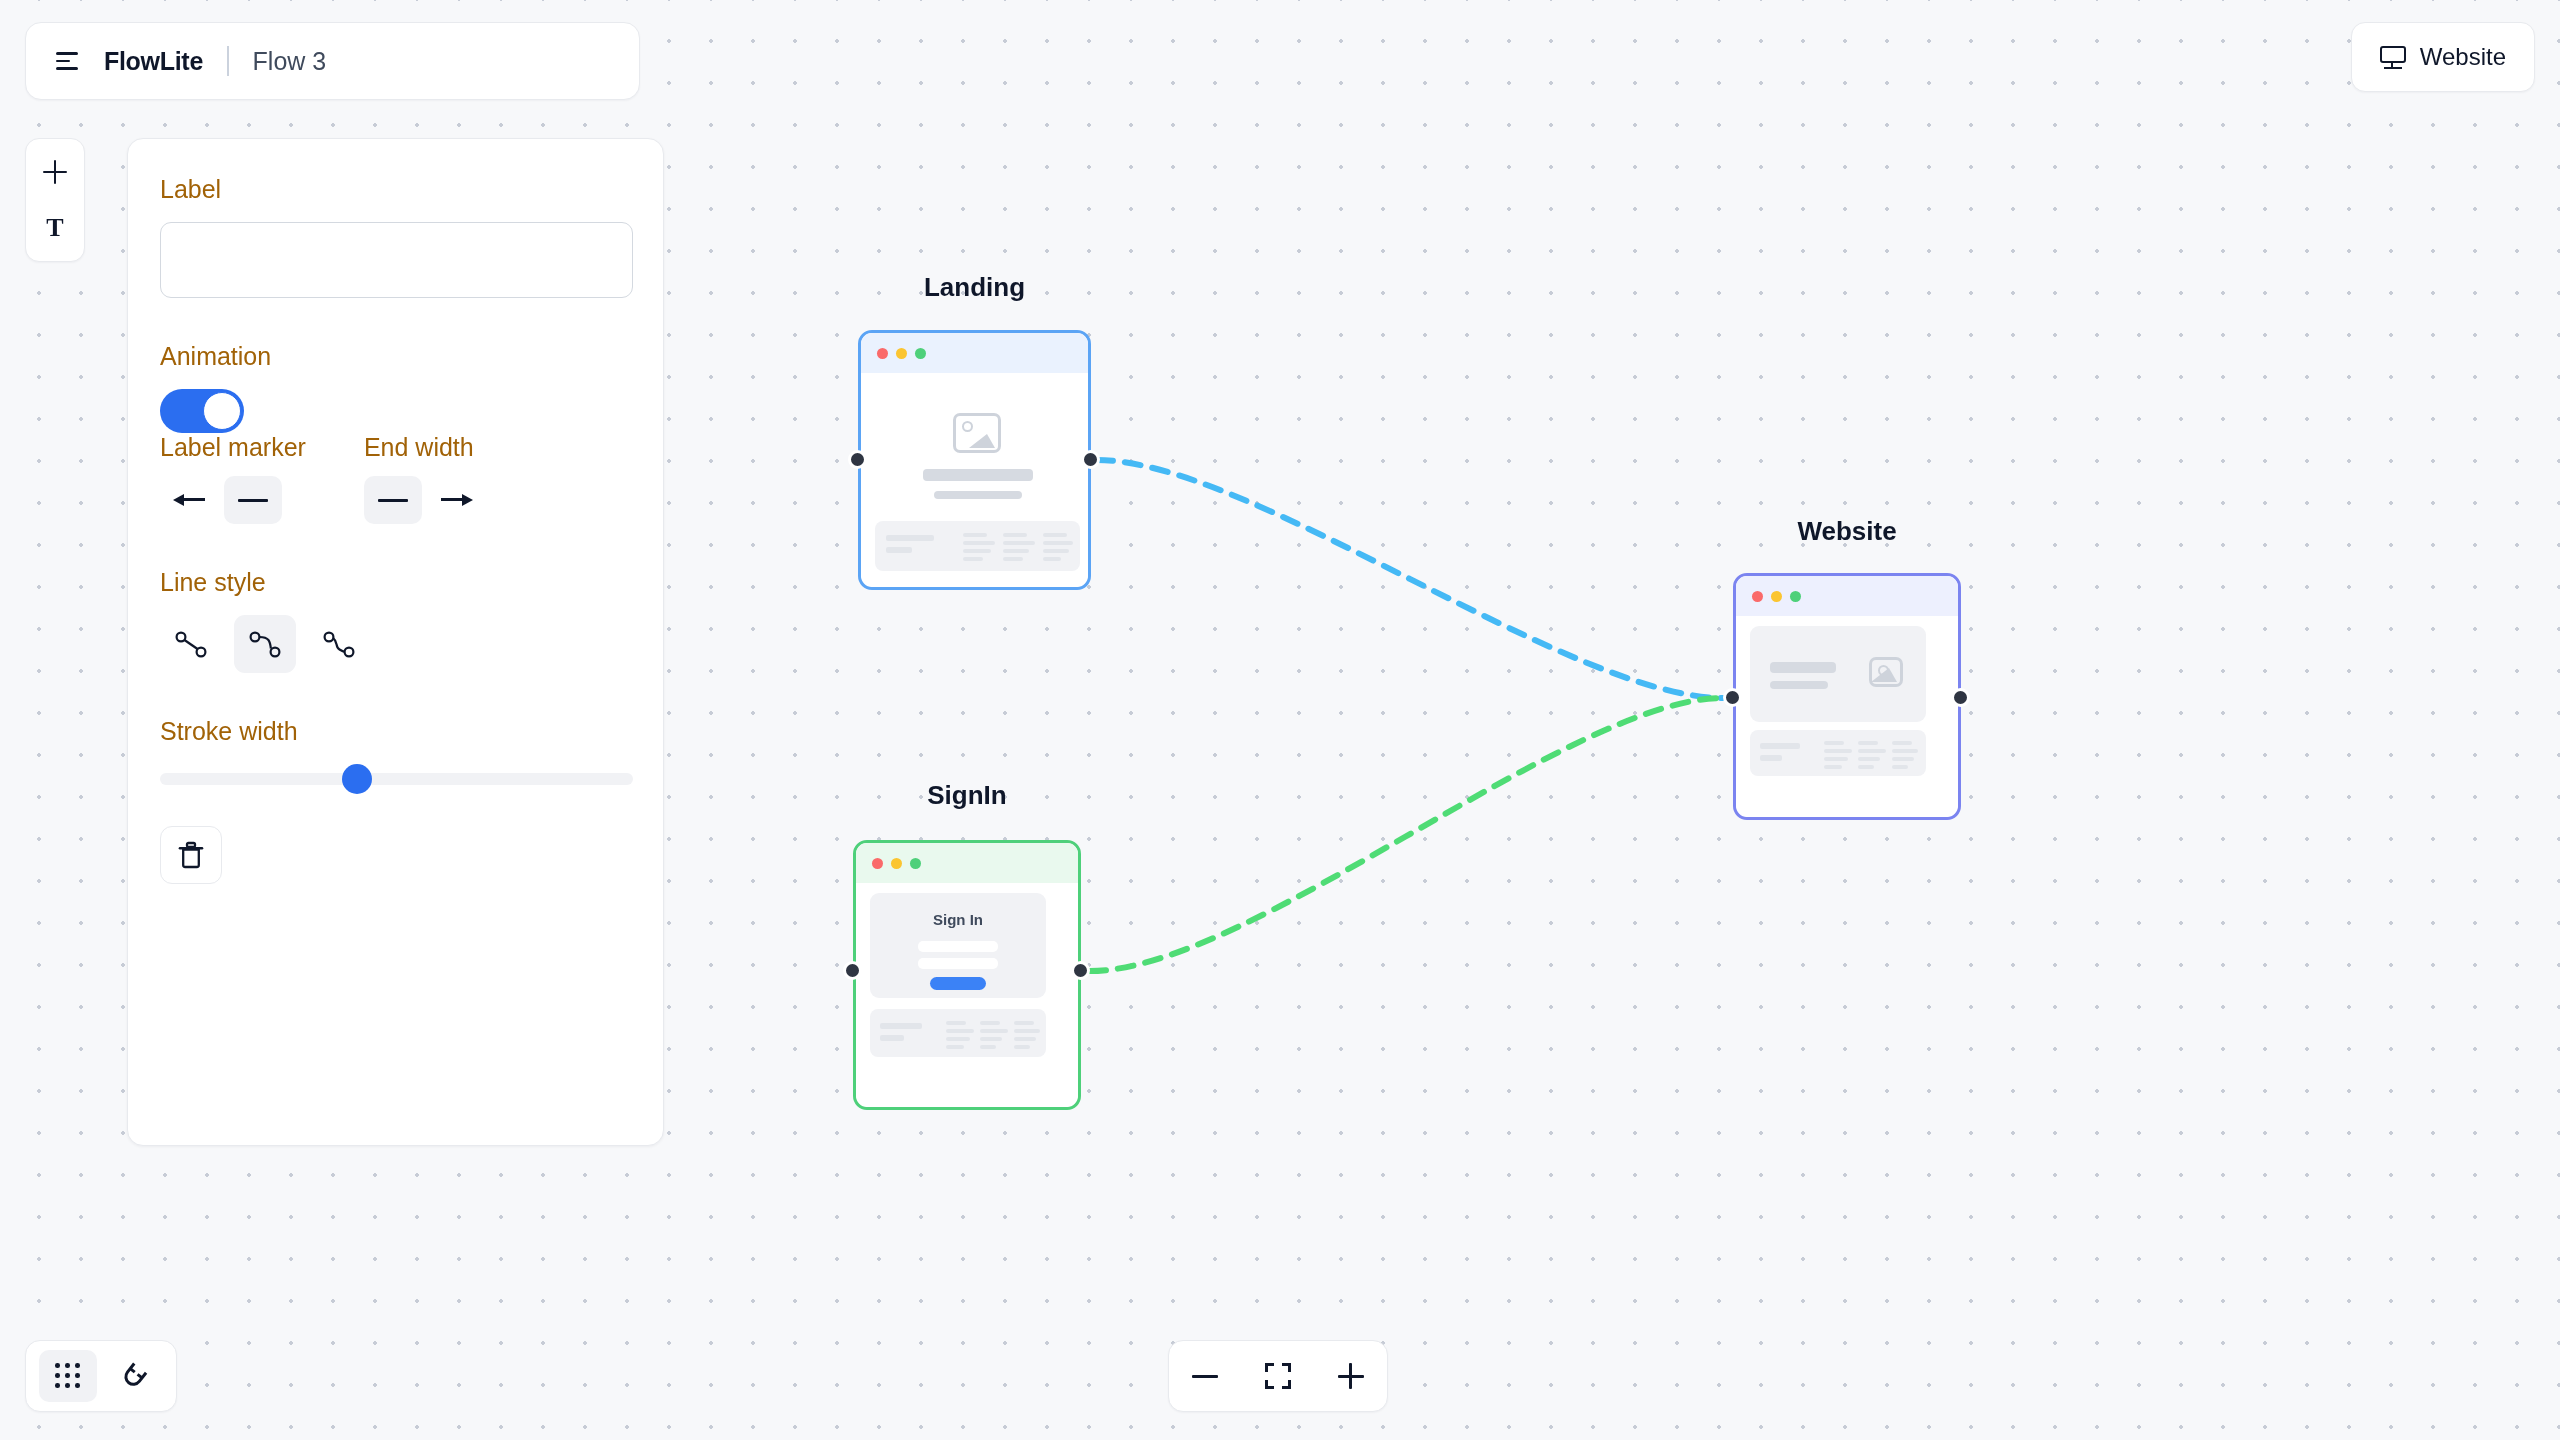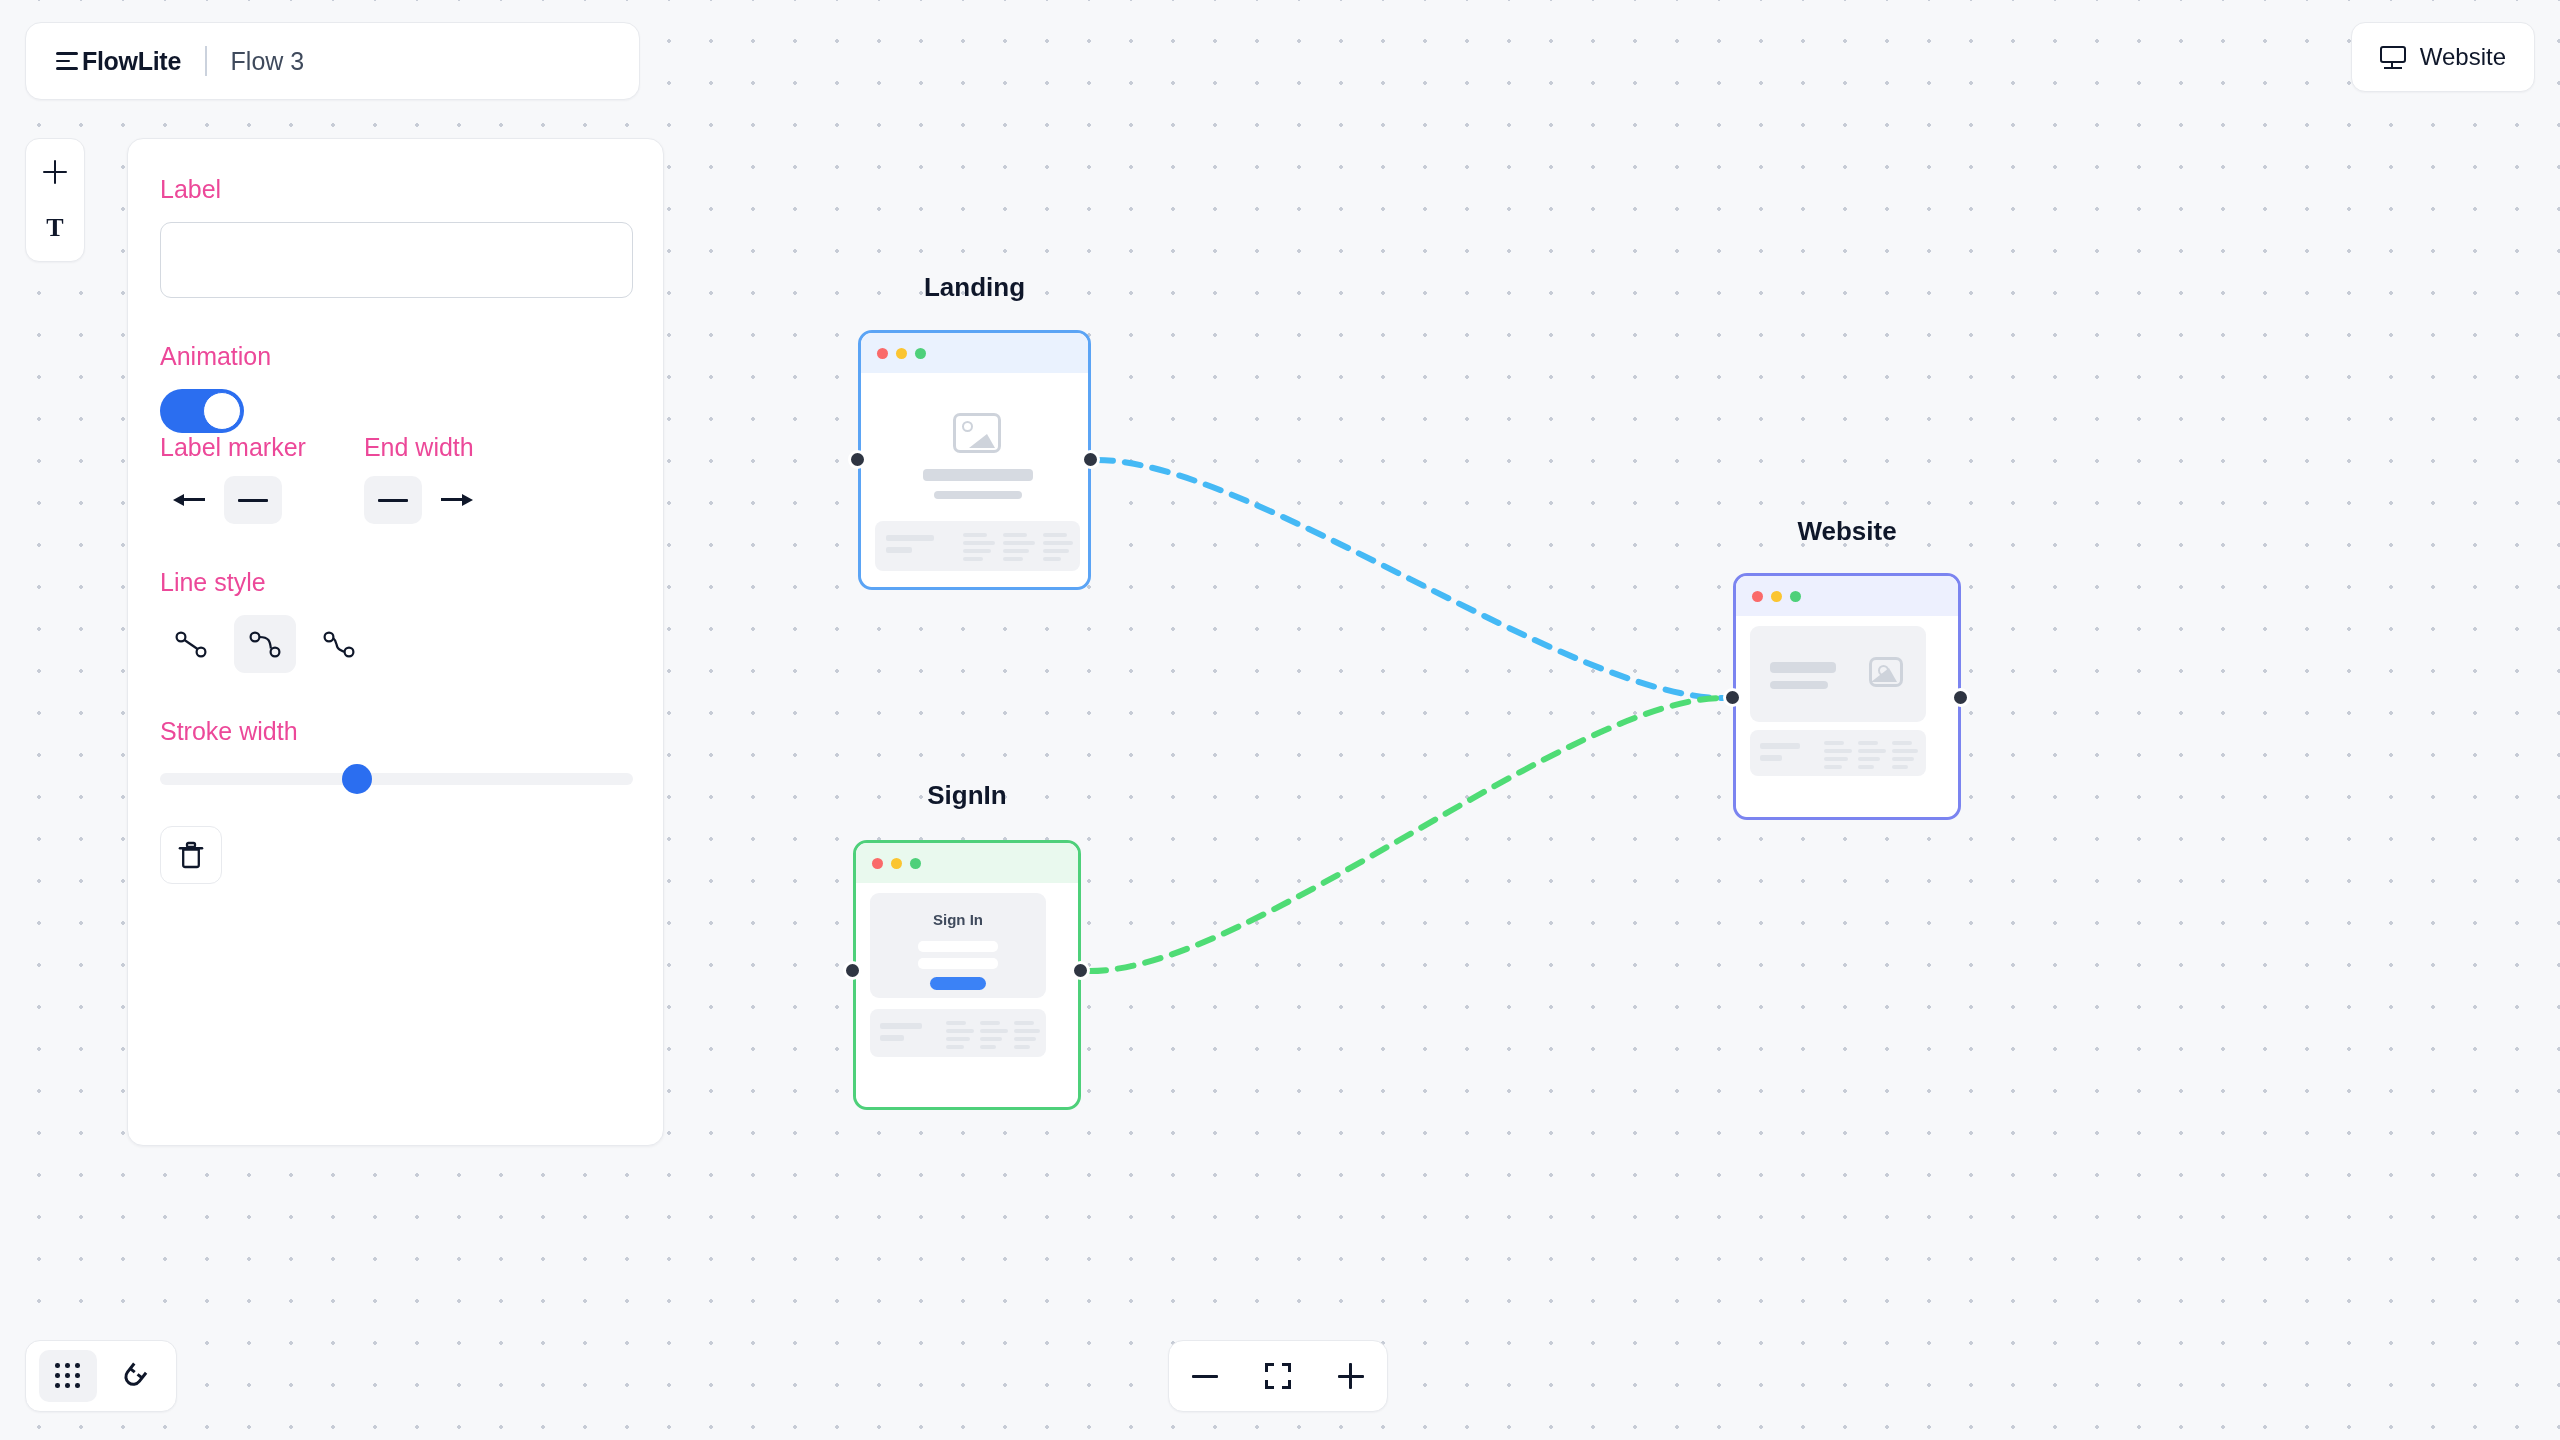--- a/index.html
+++ b/index.html
@@ -27,21 +27,21 @@
     border-radius: 16px;
     display: flex; align-items: center;
     padding: 0 30px;
     box-shadow: 0 1px 2px rgba(16,24,40,0.04);
   }
   .menu-icon { width: 26px; height: 20px; display: flex; flex-direction: column; justify-content: center; gap: 5px; cursor: pointer; }
   .menu-icon i { display: block; height: 2.6px; background: #0f172a; border-radius: 2px; }
   .menu-icon i:nth-child(1) { width: 22px; }
   .menu-icon i:nth-child(2) { width: 14px; }
   .menu-icon i:nth-child(3) { width: 22px; }
-  .brand { font-size: 25px; font-weight: bold; color: #0f172a; letter-spacing: -0.3px; }
+  .brand { font-size: 25px; font-weight: bold; color: #0f172a; margin-left: 22px; letter-spacing: -0.3px; }
   .divider-v { width: 1.6px; height: 30px; background: #cbd2dd; margin: 0 24px; }
   .flow-name { font-size: 25px; color: #3f4a5c; }
 
   
   .preview-btn {
     position: absolute; right: 25px; top: 22px;
     height: 70px; padding: 0 28px;
     background: #ffffff; border: 1px solid #e8eaee; border-radius: 14px;
     display: flex; align-items: center; gap: 14px;
     font-size: 24px; color: #0f172a; cursor: pointer;
@@ -68,21 +68,21 @@
   .t-ico { font-size: 26px; font-weight: bold; color: #0f172a; font-family: "Liberation Serif", serif; line-height: 1; }
 
   
   .props {
     position: absolute; left: 127px; top: 138px;
     width: 537px; height: 1008px;
     background: #ffffff; border: 1px solid #e8eaee; border-radius: 16px;
     padding: 36px 32px;
     box-shadow: 0 1px 3px rgba(16,24,40,0.05);
   }
-  .field-label { font-size: 25px; color: #ec4899; margin-bottom: 18px; }
+  .field-label { font-size: 25px; color: #a16207; margin-bottom: 18px; }
   .text-input {
     width: 473px; height: 76px;
     border: 1.6px solid #d4d9e0; border-radius: 11px;
     background: #fff; padding: 0 16px; font-size: 22px; color: #0f172a;
     font-family: "Liberation Sans", sans-serif; outline: none;
   }
   .section { margin-top: 44px; }
   .toggle {
     width: 84px; height: 44px; border-radius: 22px; background: #2b6ef0;
     position: relative; cursor: pointer; margin-top: 18px;

